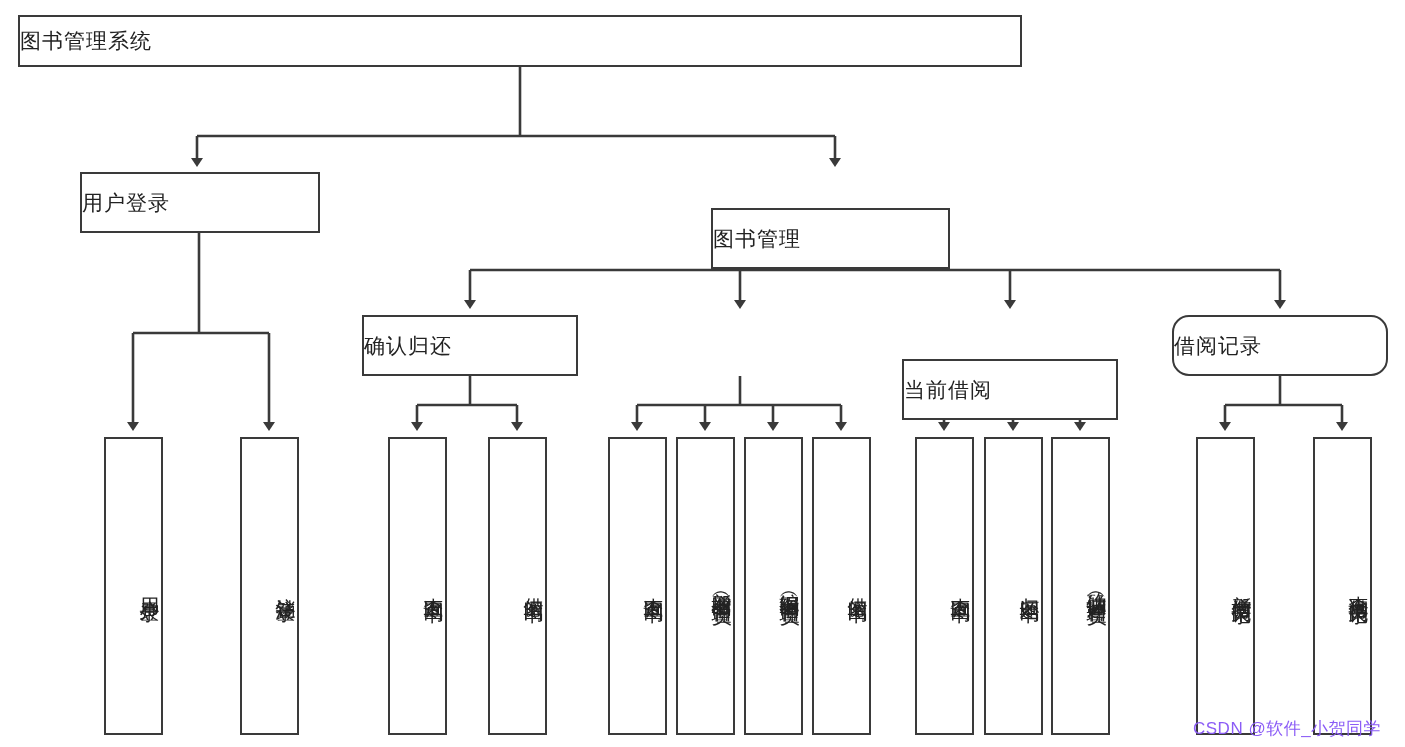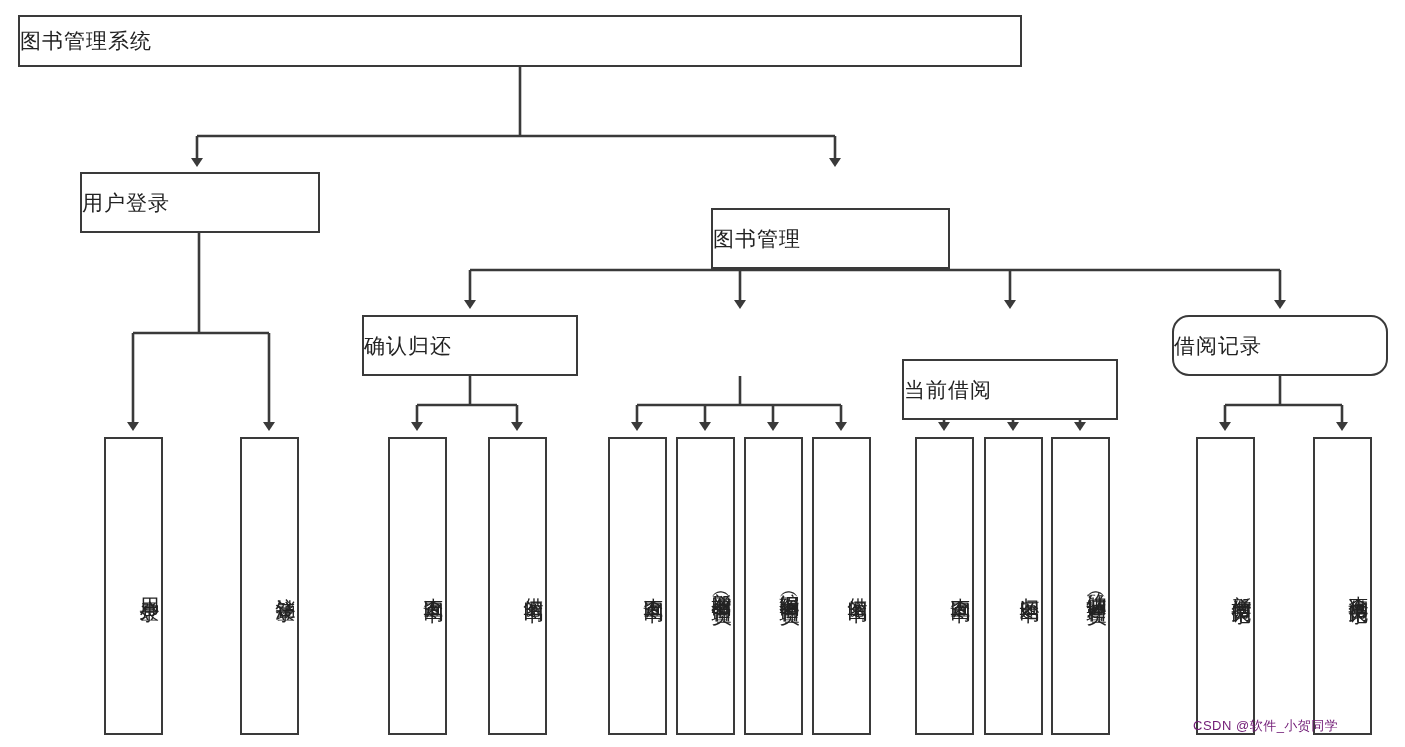--- a/index.html
+++ b/index.html
@@ -39,22 +39,22 @@
     letter-spacing: 2px;
     padding: 6px 0;
     align-items: flex-start;
     justify-content: center;
   }
   .node.vert span {
     display: block;
   }
   .watermark {
     position: absolute;
-    color: #701a75;
-    font-size: 13px;
+    color: #8b5cf6;
+    font-size: 17px;
     letter-spacing: 0.5px;
     white-space: nowrap;
     user-select: none;
   }
   svg.links {
     position: absolute;
     left: 0;
     top: 0;
     width: 1405px;
     height: 747px;

